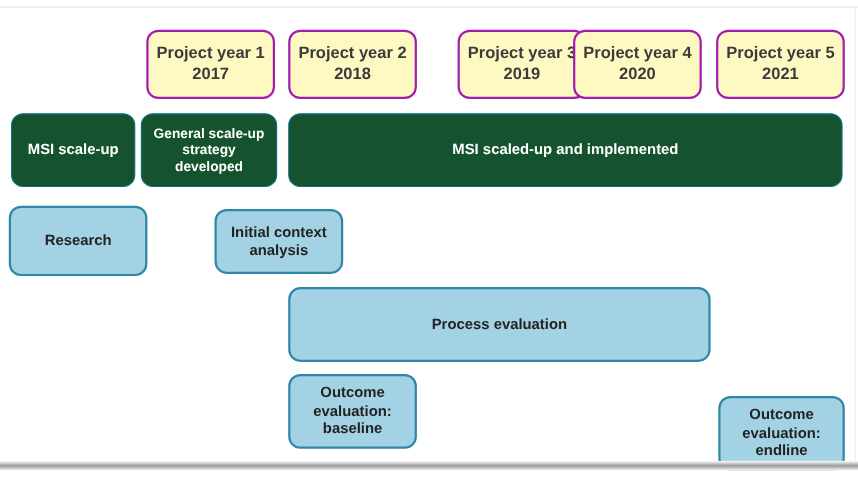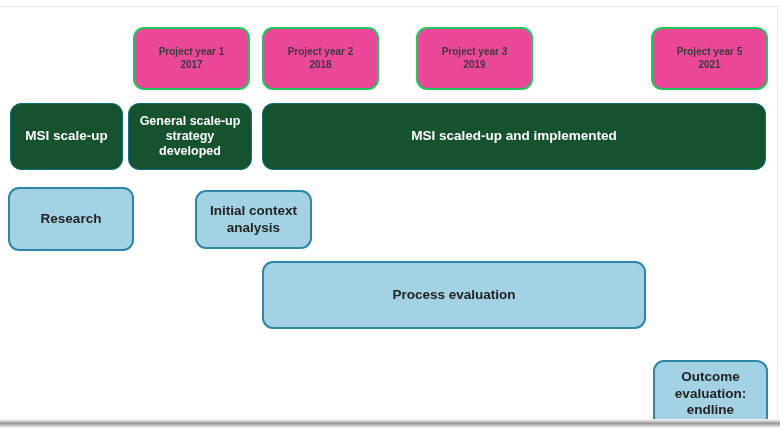--- a/index.html
+++ b/index.html
@@ -62,24 +62,24 @@
     justify-content: center;
     text-align: center;
     border-radius: 11px;
     line-height: 1.22;
     padding: 2px 6px;
     white-space: pre-line;
   }
 
   
   .node.year {
-    background: #ec4899;
-    border: 2px solid #22c55e;
+    background: #fef9c3;
+    border: 2px solid #a21caf;
     color: #3b3b3b;
-    font-size: 10px;
+    font-size: 15px;
     font-weight: 600;
   }
 
   
   .node.teal {
     background: #14532d;
     border: 1px solid #0E6E86;
     color: #ffffff;
     font-size: 13.5px;
     font-weight: 600;
@@ -118,20 +118,24 @@
   <div class="node year" style="left:262px; top:27px; width:117px; height:63px;">
     <span class="node-label">Project year 2
 2018</span>
   </div>
 
   <div class="node year" style="left:392px; top:27px; width:117px; height:63px;margin-left:24px;">
     <span class="node-label">Project year 3
 2019</span>
   </div>
 
+  <div class="node year" style="left:521px; top:27px; width:117px; height:63px;">
+    <span class="node-label">Project year 4
+2020</span>
+  </div>
 
   <div class="node year" style="left:651px; top:27px; width:117px; height:63px;">
     <span class="node-label">Project year 5
 2021</span>
   </div>
 
   <div class="node teal" style="left:10px; top:103px; width:113px; height:67px;">
     <span class="node-label">MSI scale-up</span>
   </div>
 
@@ -148,20 +152,23 @@
   </div>
 
   <div class="node lightblue" style="left:262px; top:261px; width:384px; height:68px;">
     <span class="node-label">Process evaluation</span>
   </div>
 
   <div class="node lightblue" style="left:195px; top:190px; width:117px; height:59px;">
     <span class="node-label">Initial context analysis</span>
   </div>
 
+  <div class="node lightblue" style="left:262px; top:340px; width:117px; height:68px;">
+    <span class="node-label">Outcome evaluation: baseline</span>
+  </div>
 
   <div class="node lightblue" style="left:653px; top:360px; width:115px; height:68px;">
     <span class="node-label">Outcome evaluation: endline</span>
   </div>
 
   <div class="bottom-band"></div>
 
 </div>
 
 </body></html>

